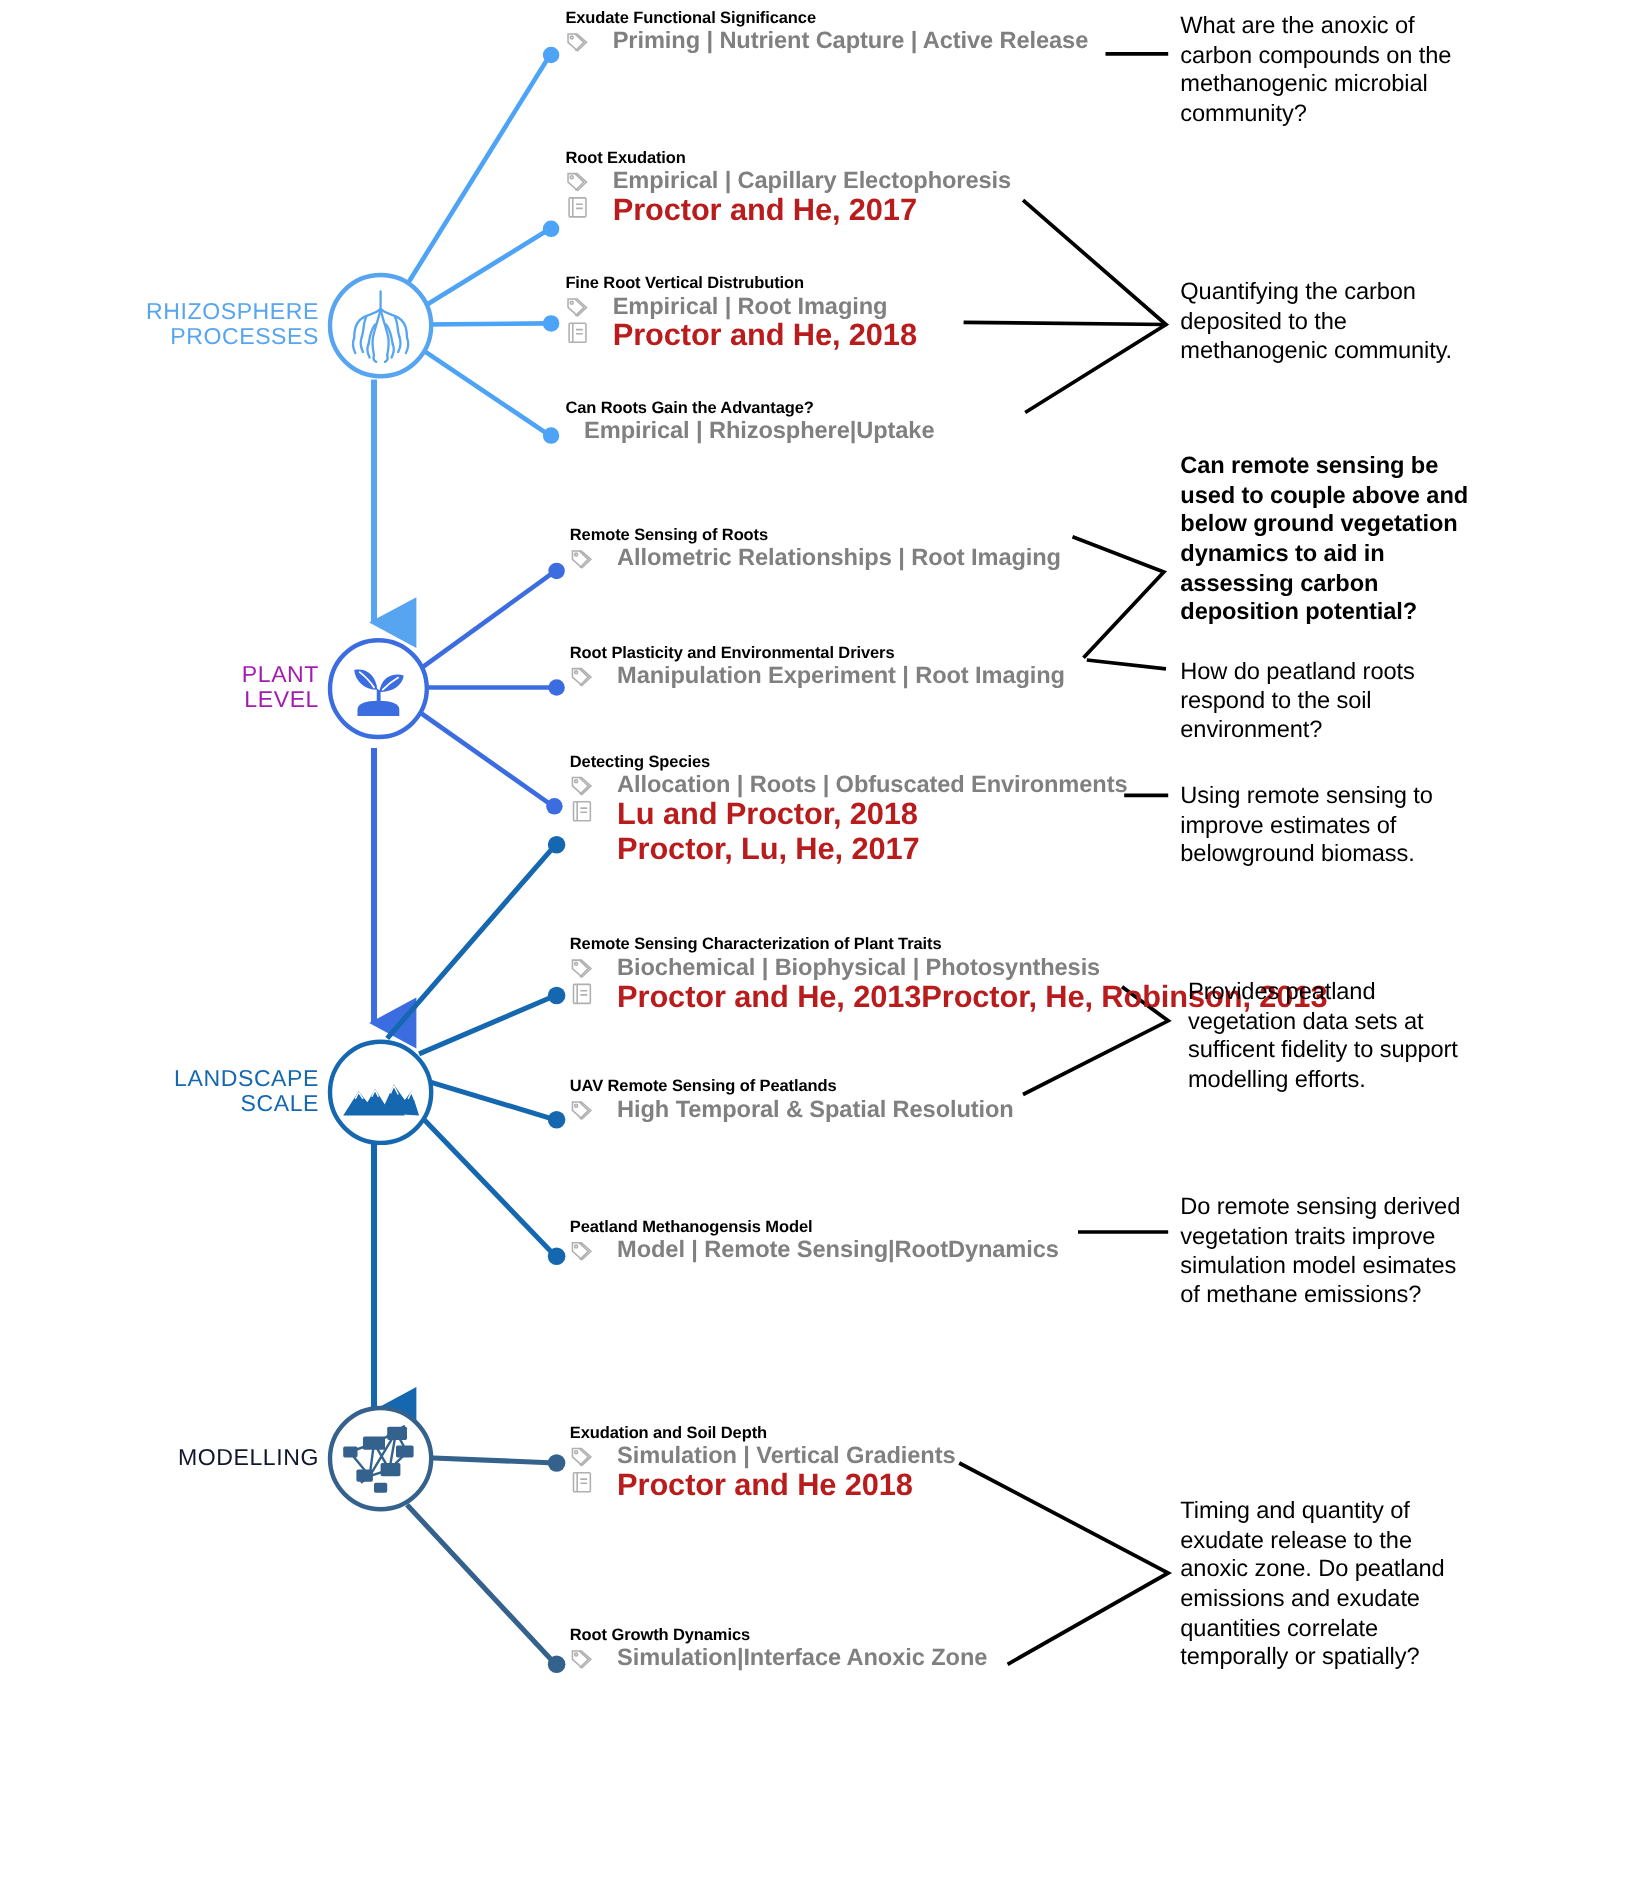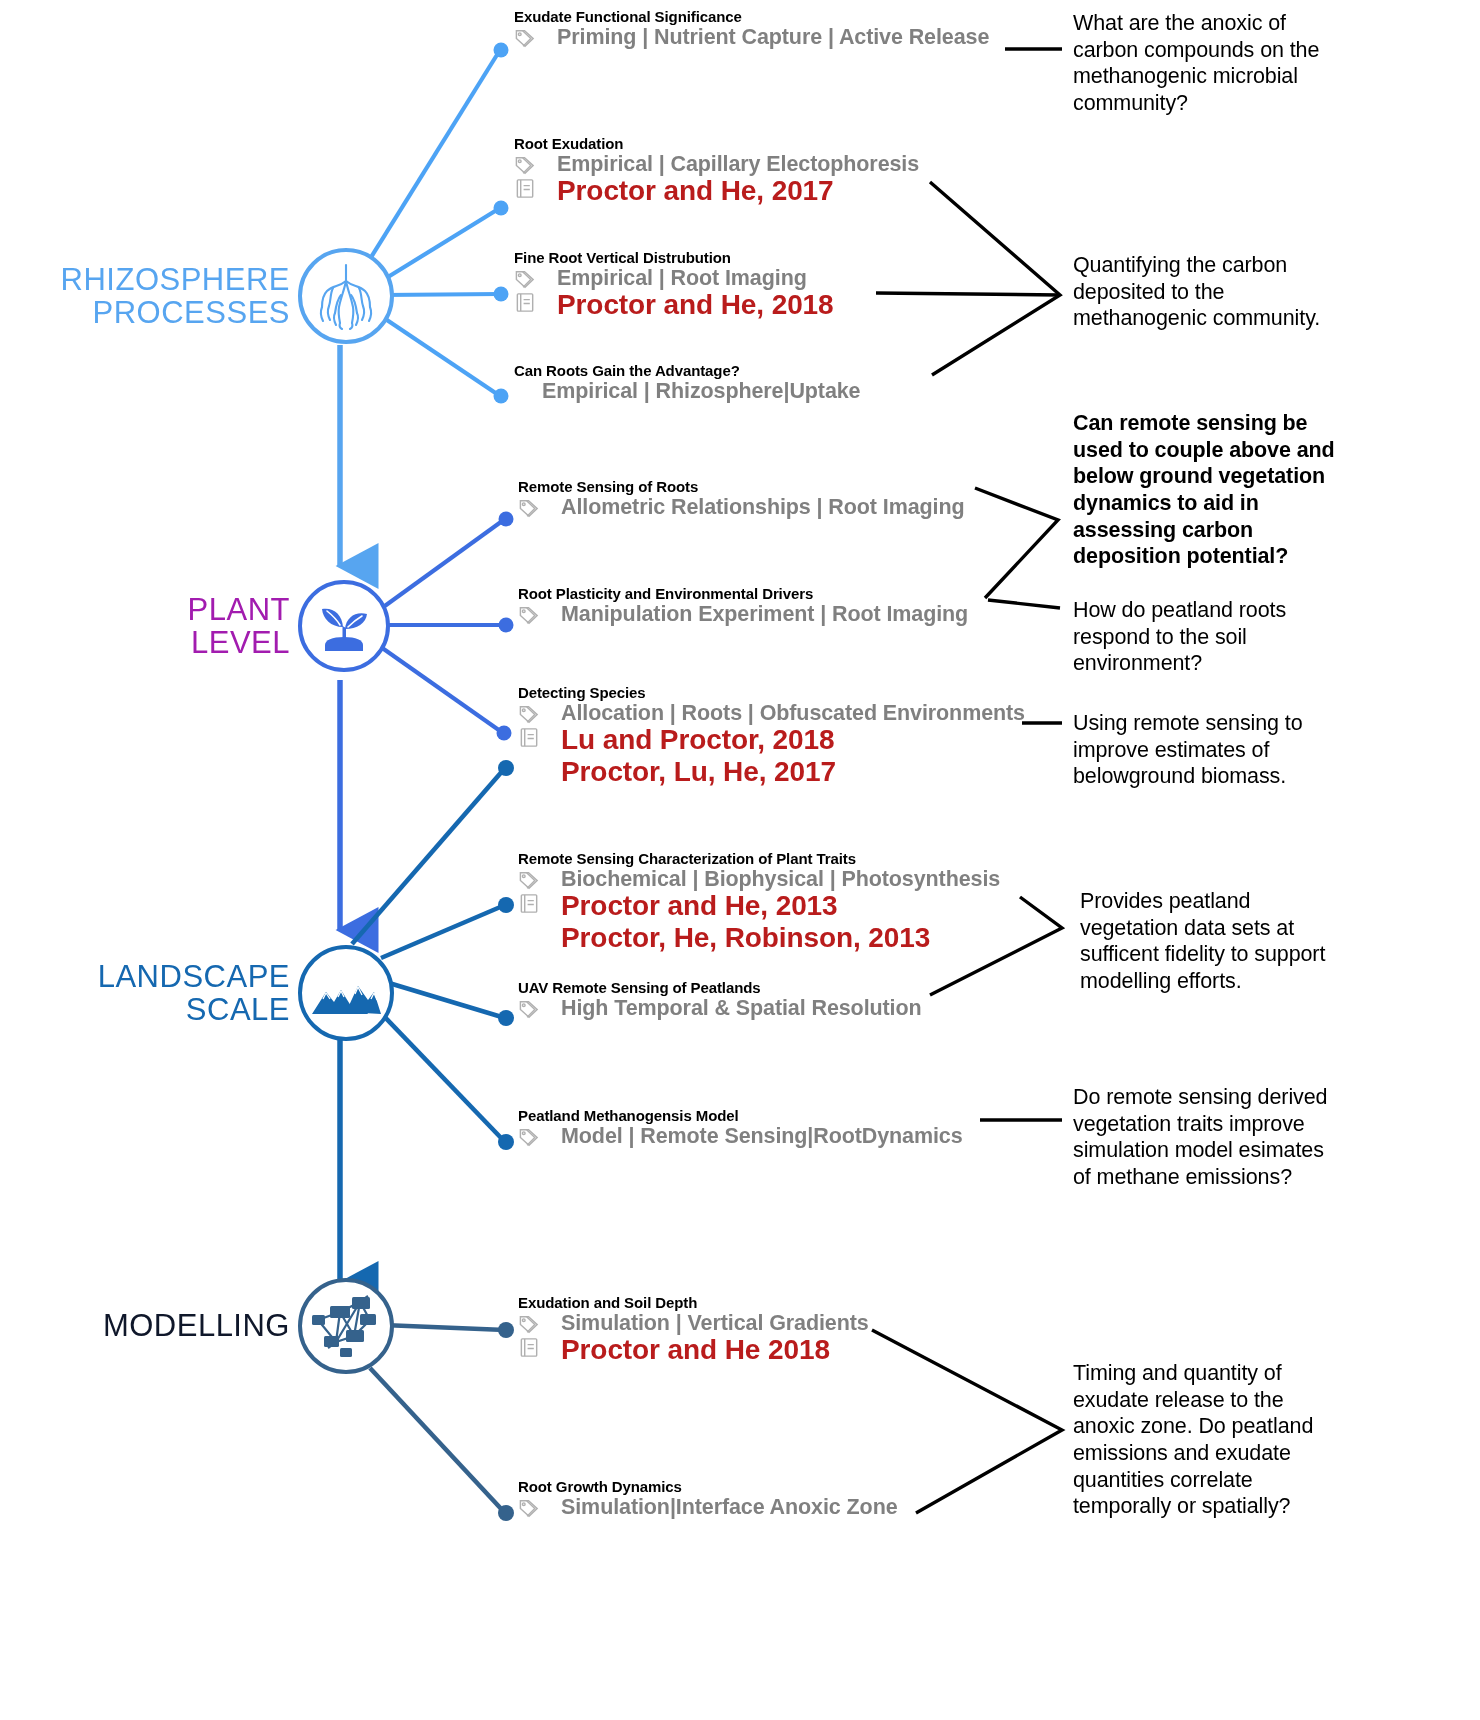--- a/index.html
+++ b/index.html
@@ -8,21 +8,21 @@
     font-family:"Liberation Sans","DejaVu Sans",sans-serif;
     -webkit-font-smoothing:antialiased;
   }
   #diagram-canvas{position:absolute;inset:0;width:1480px;height:1720px;}
   #edge-layer{position:absolute;left:0;top:0;width:1480px;height:1720px;pointer-events:none;}
 
   
   .stage{position:absolute;display:flex;align-items:center;}
   .stage-label{
     text-align:right;line-height:1.08;white-space:pre-line;
-    font-size:31px;letter-spacing:.5px;font-weight:400;
+    font-size:21px;letter-spacing:.5px;font-weight:400;
   }
   .stage-circle{
     border-radius:50%;background:#fff;display:flex;
     align-items:center;justify-content:center;box-sizing:border-box;
   }
   .stage-circle svg{display:block;}
 
   
   .topic{position:absolute;}
   .topic-title{
@@ -307,21 +307,21 @@
               <path d="M10,9 L16.5,9 M10,13 L16.5,13"></path>
             </g>
           </svg>
       </span>
       <span class="ref-text">Proctor and He, 2018</span>
     </div>
   </div>
 
   <div class="topic" style="left:514px;top:362px;">
     <div class="topic-title">Can Roots Gain the Advantage?</div>
-    <div class="meta-row" style="margin-left:28px;">
+    <div class="meta-row" style="margin-left:17px;">
       <span class="meta-text">Empirical | Rhizosphere|Uptake</span>
     </div>
   </div>
 
   <div class="topic" style="left:518px;top:478px;">
     <div class="topic-title">Remote Sensing of Roots</div>
     <div class="meta-row">
       <span class="meta-icon">
         <svg width="23" height="23" viewBox="0 0 24 24">
             <g fill="none" stroke="#b0b0b0" stroke-width="1.5">
@@ -399,21 +399,21 @@
     <div class="meta-row refs">
       <span class="meta-icon">
         <svg width="23" height="23" viewBox="0 0 24 24">
             <g fill="none" stroke="#b0b0b0" stroke-width="1.5">
               <rect x="3.5" y="3" width="16" height="18" rx="1"></rect>
               <path d="M7,3 L7,21"></path>
               <path d="M10,9 L16.5,9 M10,13 L16.5,13"></path>
             </g>
           </svg>
       </span>
-      <span style="display:flex;flex-direction:column;">
+      <span style="display:flex;flex-direction:row;">
         <span class="ref-text">Proctor and He, 2013</span>
         <span class="ref-text">Proctor, He, Robinson, 2013</span>
       </span>
     </div>
   </div>
 
   <div class="topic" style="left:518px;top:979px;">
     <div class="topic-title">UAV Remote Sensing of Peatlands</div>
     <div class="meta-row">
       <span class="meta-icon">

